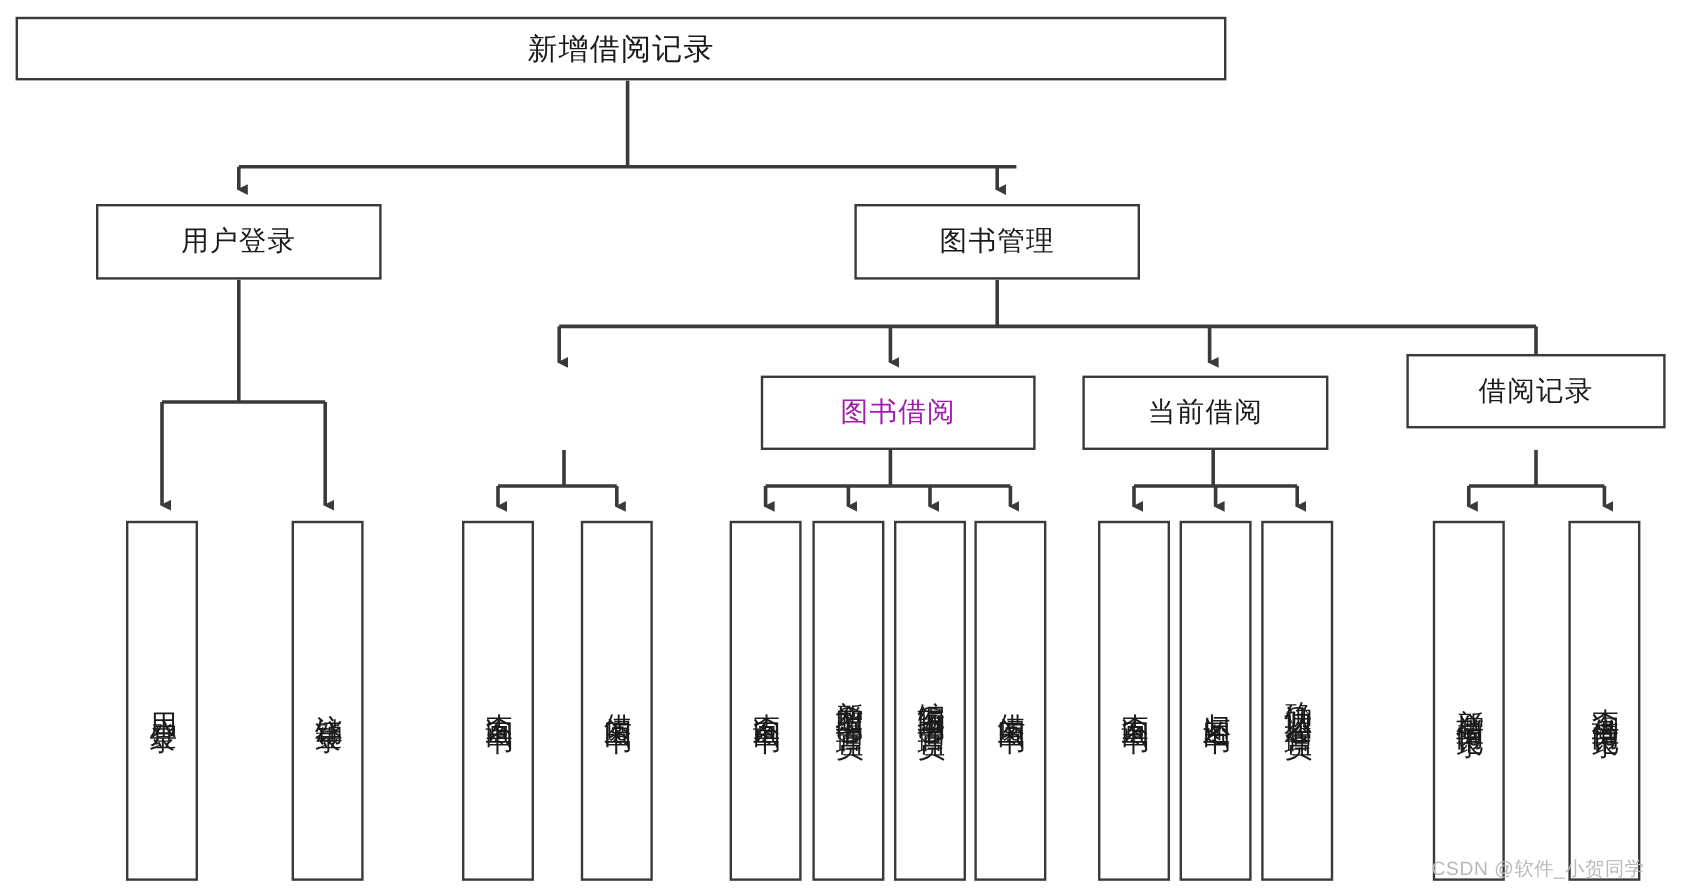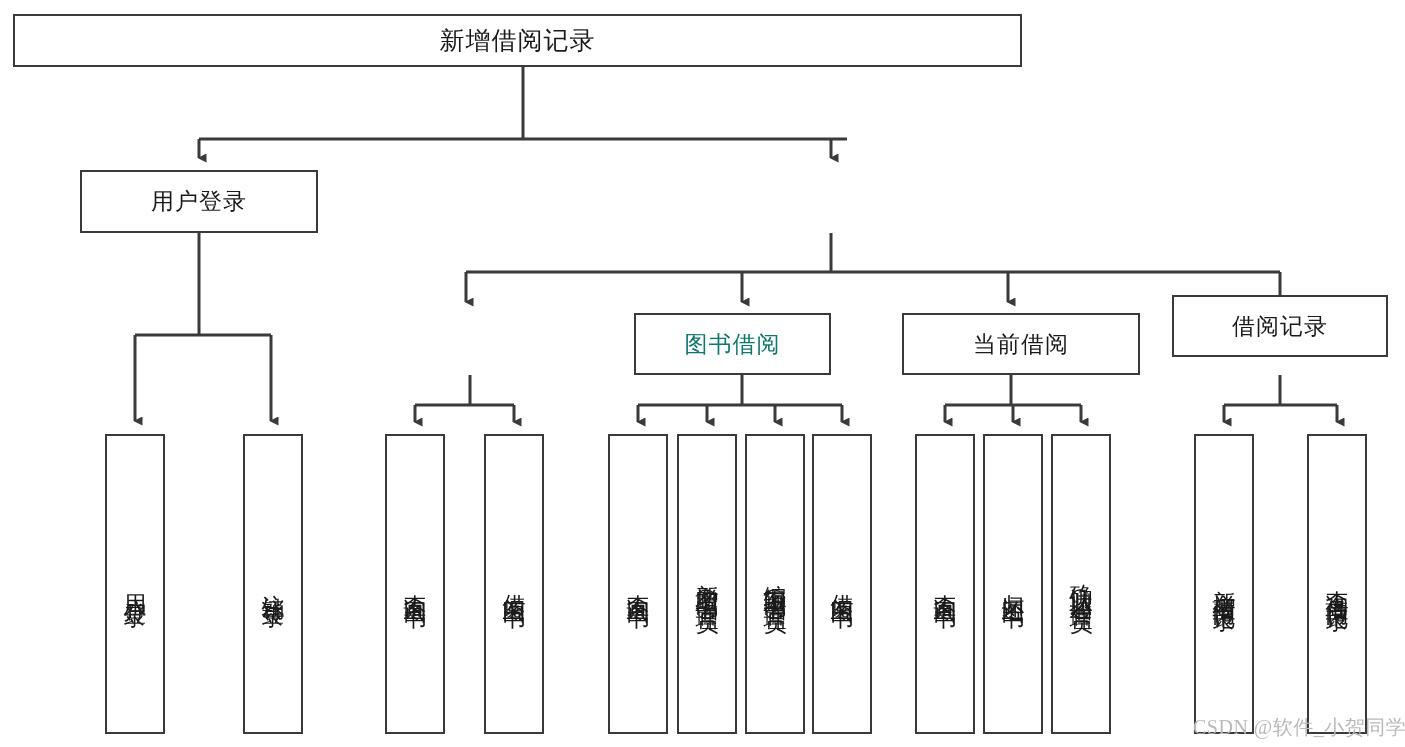--- a/index.html
+++ b/index.html
@@ -58,26 +58,26 @@
     white-space: nowrap;
   }
   .node .htext {
     line-height: 1;
     white-space: nowrap;
   }
   #watermark {
     position: absolute;
     left: 1193px;
     top: 714px;
-    font-size: 20px;
+    font-size: 16px;
     color: #b9b9b9;
     letter-spacing: 0.5px;
     white-space: nowrap;
     z-index: 3;
-    font-family: Liberation Serif, serif;
+    font-family: Liberation Sans, sans-serif;
   }
 </style>
 </head>
 <body>
 
 <div id="canvas" style="background: rgb(255, 255, 255);">
 
   <svg id="edges" viewBox="0 0 1405 747" xmlns="http://www.w3.org/2000/svg">
     <defs>
       <marker id="arrow" viewBox="0 0 12 12" refX="6" refY="10" markerWidth="9" markerHeight="9" orient="auto-start-reverse" markerUnits="userSpaceOnUse">
@@ -128,32 +128,35 @@
     </g>
   </svg>
 
   <div class="node root" style="left: 13px; top: 14px; width: 1009px; height: 53px; border-color: rgb(58, 58, 58); background: rgb(255, 255, 255); color: rgb(26, 26, 26);">
     <span class="htext">新增借阅记录</span>
   </div>
 
   <div class="node branch" style="left: 80px; top: 170px; width: 238px; height: 63px; border-color: rgb(58, 58, 58); background: rgb(255, 255, 255); color: rgb(26, 26, 26);">
     <span class="htext">用户登录</span>
   </div>
+  <div class="node branch" style="left: 712px; top: 170px; width: 238px; height: 63px; border-color: rgb(58, 58, 58); background: rgb(255, 255, 255); color: rgb(26, 26, 26);">
+    <span class="htext">图书管理</span>
+  </div>
 
   <div class="node leaf" style="left: 105px; top: 434px; width: 60px; height: 300px; border-color: rgb(58, 58, 58); background: rgb(255, 255, 255); color: rgb(26, 26, 26);">
     <span class="vtext">用户登录</span>
   </div>
   <div class="node leaf" style="left: 243px; top: 434px; width: 60px; height: 300px; border-color: rgb(58, 58, 58); background: rgb(255, 255, 255); color: rgb(26, 26, 26);">
     <span class="vtext">注销登录</span>
   </div>
 
-  <div class="node branch" style="left: 634px; top: 313px; width: 197px; height: 62px; border-color: rgb(58, 58, 58); background: rgb(255, 255, 255); color: #0f766e;">
+  <div class="node branch" style="left: 634px; top: 313px; width: 229px; height: 62px; border-color: rgb(58, 58, 58); background: rgb(255, 255, 255); color: #a21caf;">
     <span class="htext">图书借阅</span>
   </div>
-  <div class="node branch" style="left: 902px; top: 313px; width: 238px; height: 62px; border-color: rgb(58, 58, 58); background: rgb(255, 255, 255); color: rgb(26, 26, 26);">
+  <div class="node branch" style="left: 902px; top: 313px; width: 205px; height: 62px; border-color: rgb(58, 58, 58); background: rgb(255, 255, 255); color: rgb(26, 26, 26);">
     <span class="htext">当前借阅</span>
   </div>
   <div class="node branch" style="left: 1172px; top: 295px; width: 216px; height: 62px; border-color: rgb(58, 58, 58); background: rgb(255, 255, 255); color: rgb(26, 26, 26);">
     <span class="htext">借阅记录</span>
   </div>
 
   <div class="node leaf" style="left: 385px; top: 434px; width: 60px; height: 300px; border-color: rgb(58, 58, 58); background: rgb(255, 255, 255); color: rgb(26, 26, 26);">
     <span class="vtext">查询图书</span>
   </div>
   <div class="node leaf" style="left: 484px; top: 434px; width: 60px; height: 300px; border-color: rgb(58, 58, 58); background: rgb(255, 255, 255); color: rgb(26, 26, 26);">

